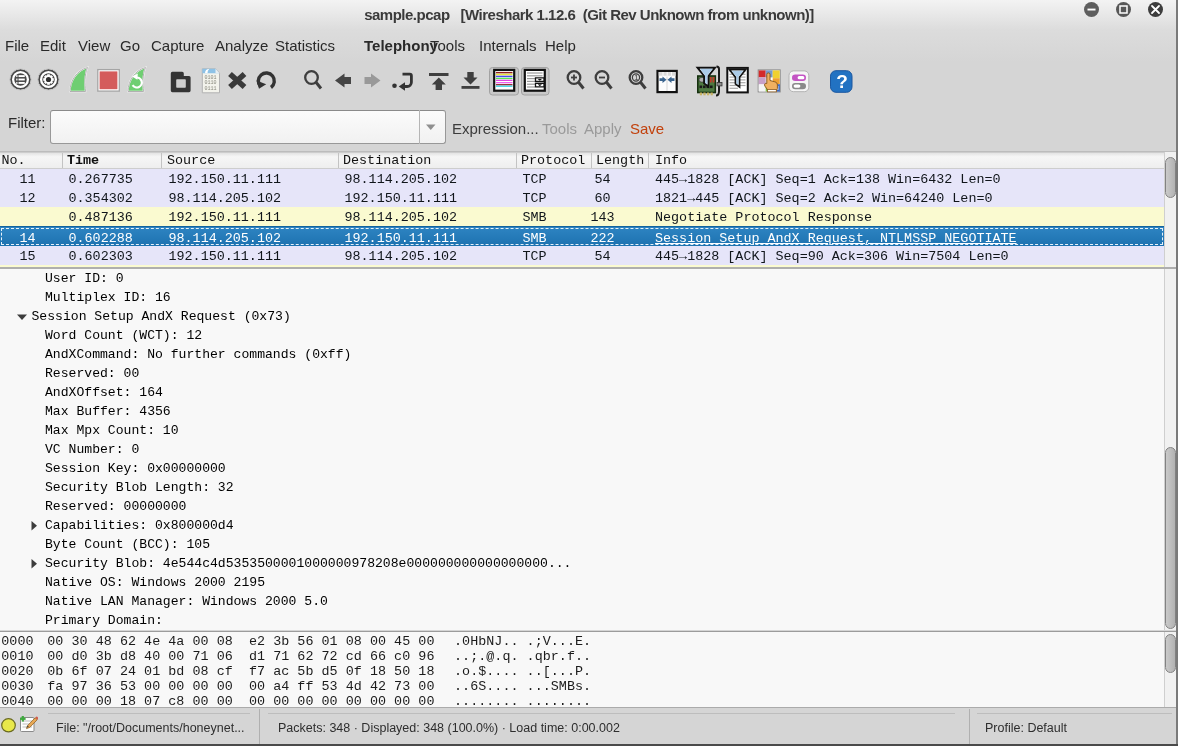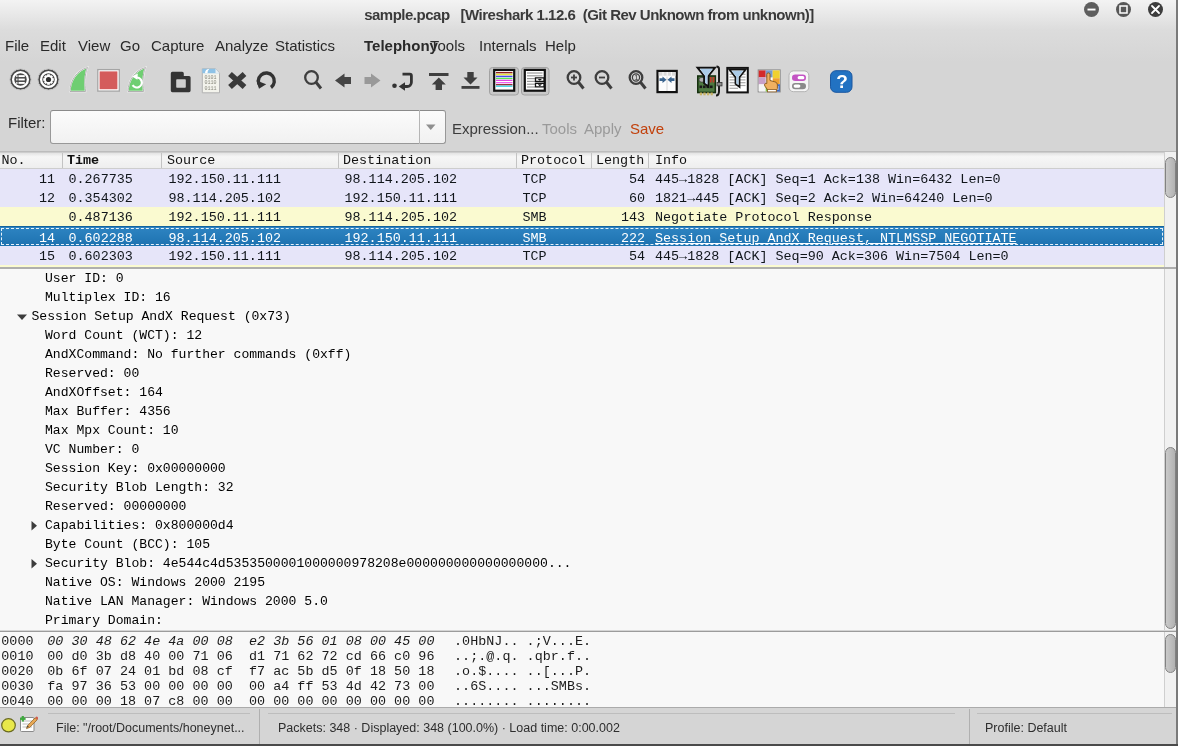--- a/index.html
+++ b/index.html
@@ -28,21 +28,21 @@
   
   #plist{left:0;top:152px;width:1178px;height:115px;background:#fff;}
   #phead{left:0;top:152px;width:1164px;height:17px;box-sizing:border-box;
     background:linear-gradient(#e3e3e3,#f6f6f6 25%,#eeeeee);
     border-top:1px solid #cdcdcd;border-bottom:1px solid #cdcdcd;}
   .hsep{position:absolute;top:153px;width:1px;height:15px;background:#c3c3c3;}
   .hlbl{position:absolute;top:153px;font-size:13.4px;color:#111;font-family:"Liberation Mono",monospace;}
   .prow{left:0;width:1164px;height:19.3px;font-size:13.4px;color:#10151a;
     font-family:"Liberation Mono",monospace;white-space:pre;}
   .prow span{position:absolute;top:3.2px;white-space:pre;}
-  .rn{text-align:right;}
+  .rn{text-align:center;}
   
   #detail{left:0;top:269px;width:1164px;height:361px;background:#f8f8f8;}
   .drow{position:absolute;font-size:13.1px;color:#000000;white-space:pre;
     font-family:"Liberation Mono",monospace;}
   
   #hexpane{left:0;top:632px;width:1164px;height:75px;background:#f8f8f8;}
   .hrow{position:absolute;font-size:13.4px;color:#1b1b1b;white-space:pre;
     font-family:"Liberation Mono",monospace;letter-spacing:0.03px;}
   
   #status{left:0;top:707px;width:1178px;height:39px;background:#d5d5d5;
@@ -342,21 +342,21 @@
 <svg class="abs" style="left:30px;top:557.5px" width="8" height="12">
     <path d="M1.5 1 v9.5 l5.5 -4.7 z" fill="#3c3c3c"></path>
   </svg>
 <div class="drow" style="left:45px;top:553.5px;height:19px;line-height:19px;">Security Blob: 4e544c4d5353500001000000978208e000000000000000000...</div>
 <div class="drow" style="left:45px;top:572.5px;height:19px;line-height:19px;">Native OS: Windows 2000 2195</div>
 <div class="drow" style="left:45px;top:591.5px;height:19px;line-height:19px;">Native LAN Manager: Windows 2000 5.0</div>
 <div class="drow" style="left:45px;top:610.5px;height:19px;line-height:19px;">Primary Domain: </div>
 <div class="abs" style="left:0;top:630.5px;width:1178px;height:1.5px;background:#9c9c9c;"></div>
 <div id="hexpane" class="abs"></div>
 <div class="hrow" style="left:1.3px;top:634.0px;height:15px;line-height:15px;">0000</div>
-<div class="hrow" style="left:47.3px;top:634.0px;height:15px;line-height:15px;font-style:italic;">00 30 48 62 4e 4a 00 08  e2 3b 56 01 08 00 45 00</div>
+<div class="hrow" style="left:47.3px;top:634.0px;height:15px;line-height:15px;">00 30 48 62 4e 4a 00 08  e2 3b 56 01 08 00 45 00</div>
 <div class="hrow" style="left:454px;top:634.0px;height:15px;line-height:15px;">.0HbNJ.. .;V...E.</div>
 <div class="hrow" style="left:1.3px;top:649.0px;height:15px;line-height:15px;">0010</div>
 <div class="hrow" style="left:47.3px;top:649.0px;height:15px;line-height:15px;">00 d0 3b d8 40 00 71 06  d1 71 62 72 cd 66 c0 96</div>
 <div class="hrow" style="left:454px;top:649.0px;height:15px;line-height:15px;">..;.@.q. .qbr.f..</div>
 <div class="hrow" style="left:1.3px;top:664.0px;height:15px;line-height:15px;">0020</div>
 <div class="hrow" style="left:47.3px;top:664.0px;height:15px;line-height:15px;">0b 6f 07 24 01 bd 08 cf  f7 ac 5b d5 0f 18 50 18</div>
 <div class="hrow" style="left:454px;top:664.0px;height:15px;line-height:15px;">.o.$.... ..[...P.</div>
 <div class="hrow" style="left:1.3px;top:679.0px;height:15px;line-height:15px;">0030</div>
 <div class="hrow" style="left:47.3px;top:679.0px;height:15px;line-height:15px;">fa 97 36 53 00 00 00 00  00 a4 ff 53 4d 42 73 00</div>
 <div class="hrow" style="left:454px;top:679.0px;height:15px;line-height:15px;">..6S.... ...SMBs.</div>

